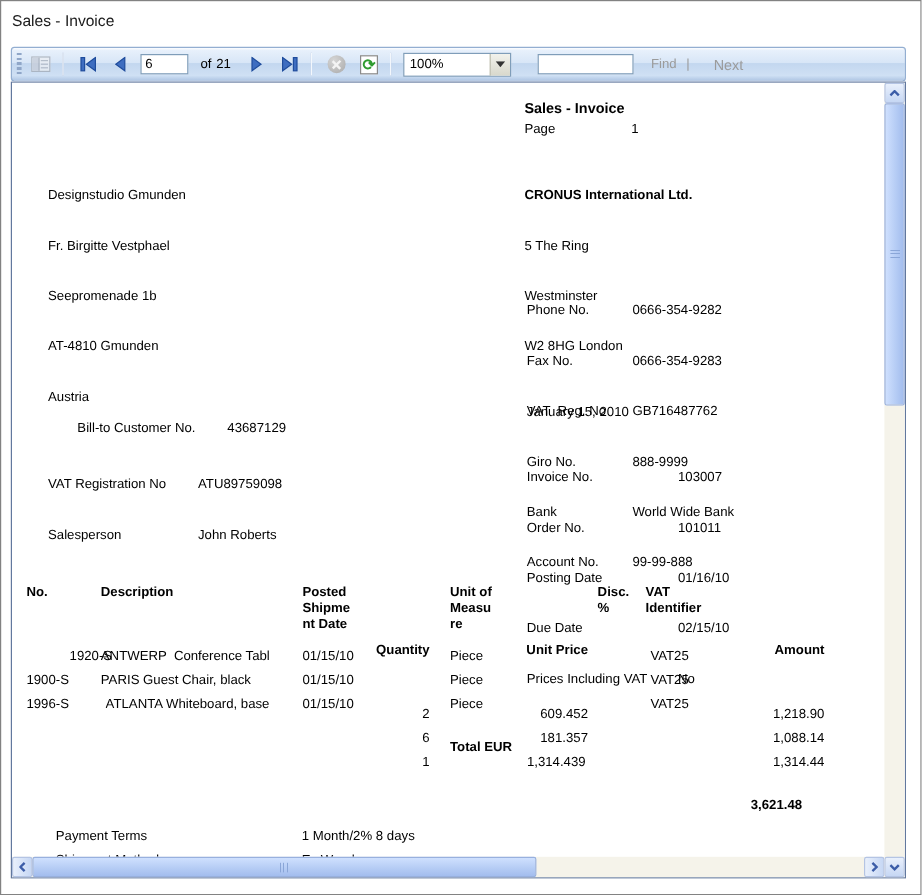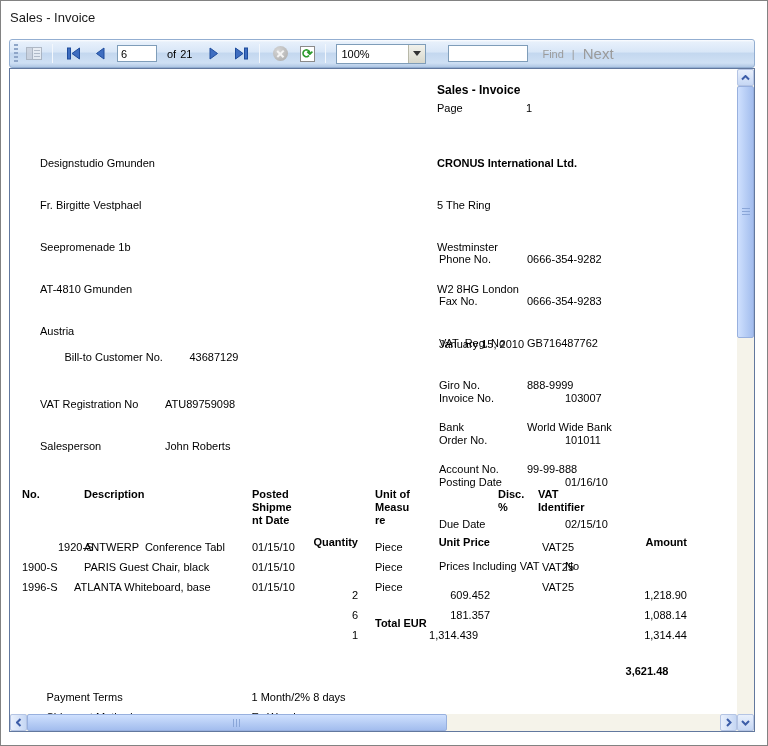--- a/index.html
+++ b/index.html
@@ -32,21 +32,21 @@
     position:relative; font-size:11px; }
   .combo-text { position:absolute; left:4px; top:3px; }
   .combo-arrow { position:absolute; right:0; top:0; width:17px; height:18px;
     background:linear-gradient(180deg,#f2f2ec,#d8d8cc); border-left:1px solid #b8b8a8;
     display:flex; align-items:center; justify-content:center; }
   .combo-arrow svg { display:block; }
   .search-input { width:80px; height:17px; margin-left:22px; border:1px solid #7f9db9;
     font:11px "Liberation Sans",sans-serif; padding:0 3px; }
   .link-dis { font-size:11px; color:#9b9b9b; margin-left:14px; }
   .link-bar { font-size:11px; color:#9b9b9b; margin-left:8px; }
-  .link-dis2 { font-size:15px; color:#9b9b9b; margin-left:8px; }
+  .link-dis2 { font-size:12px; color:#9b9b9b; margin-left:20px; }
 
   
   .dm-icon { width:16px; height:13px; border:1px solid #a0a8b4; background:#eceff3; position:relative; opacity:.75; }
   .dm-icon::before { content:""; position:absolute; left:0; top:0; width:5px; height:100%;
     background:#c7cdd8; border-right:1px solid #a0a8b4; }
   .dm-icon::after { content:""; position:absolute; left:7px; top:2px; width:6px; height:1px;
     background:#a8b0bc; box-shadow:0 3px 0 #a8b0bc, 0 6px 0 #a8b0bc; }
 
   
   .stop-icon { width:15px; height:15px; border-radius:50%;
@@ -243,25 +243,25 @@
         <div class="t" style="left:74px;  top:492px; width:168px; overflow:hidden;">PARIS Guest Chair, black</div>
         <div class="t" style="left:242px; top:492px; width:60px;">01/15/10</div>
         <div class="t r" style="left:296px; top:492px; width:52px;">6</div>
         <div class="t" style="left:365px; top:492px; width:50px;">Piece</div>
         <div class="t r" style="left:398px; top:492px; width:82px;">181.357</div>
         <div class="t" style="left:532px; top:492px; width:60px;">VAT25</div>
         <div class="t r" style="left:597px; top:492px; width:80px;">1,088.14</div>
       </div>
       <div>
         <div class="t" style="left:12px;  top:512px; width:55px;">1996-S</div>
-        <div class="t" style="left:64px;  top:512px; width:168px; overflow:hidden;">ATLANTA Whiteboard, base</div>
+        <div class="t" style="left:78px;  top:512px; width:168px; overflow:hidden;">ATLANTA Whiteboard, base</div>
         <div class="t" style="left:242px; top:512px; width:60px;">01/15/10</div>
         <div class="t r" style="left:296px; top:512px; width:52px;">1</div>
         <div class="t" style="left:365px; top:512px; width:50px;">Piece</div>
-        <div class="t r" style="left:386px; top:512px; width:82px;">1,314.439</div>
+        <div class="t r" style="left:396px; top:512px; width:82px;">1,314.439</div>
         <div class="t" style="left:532px; top:512px; width:60px;">VAT25</div>
         <div class="t r" style="left:597px; top:512px; width:80px;">1,314.44</div>
       </div>
 
       <div class="t b" style="left:365px; top:548px;">Total EUR</div>
       <div class="t b r" style="left:597px; top:548px; width:80px;text-align:center;">3,621.48</div>
 
       <div class="t" style="left:12px; top:609px;">
         <span class="lbl" style="width:205px">Payment Terms</span><span>1 Month/2% 8 days</span>
       </div>

